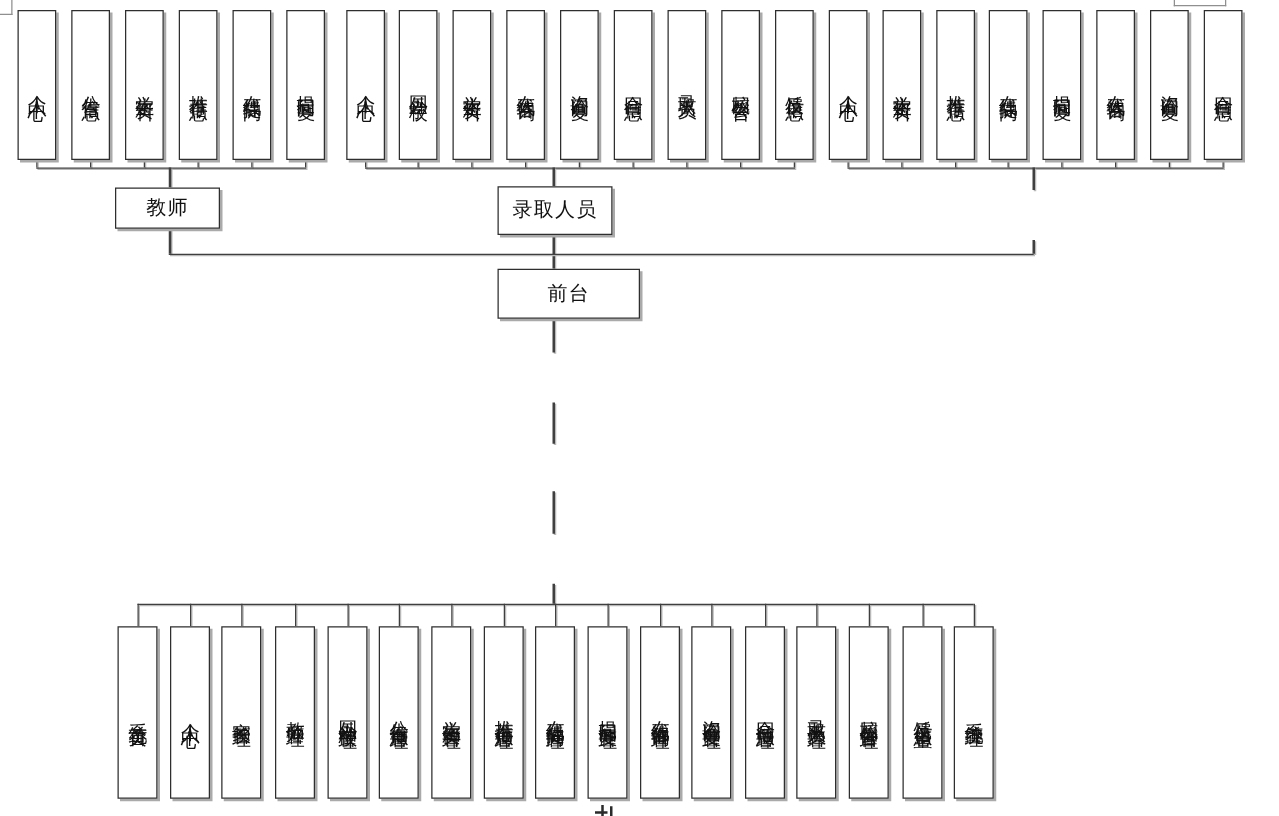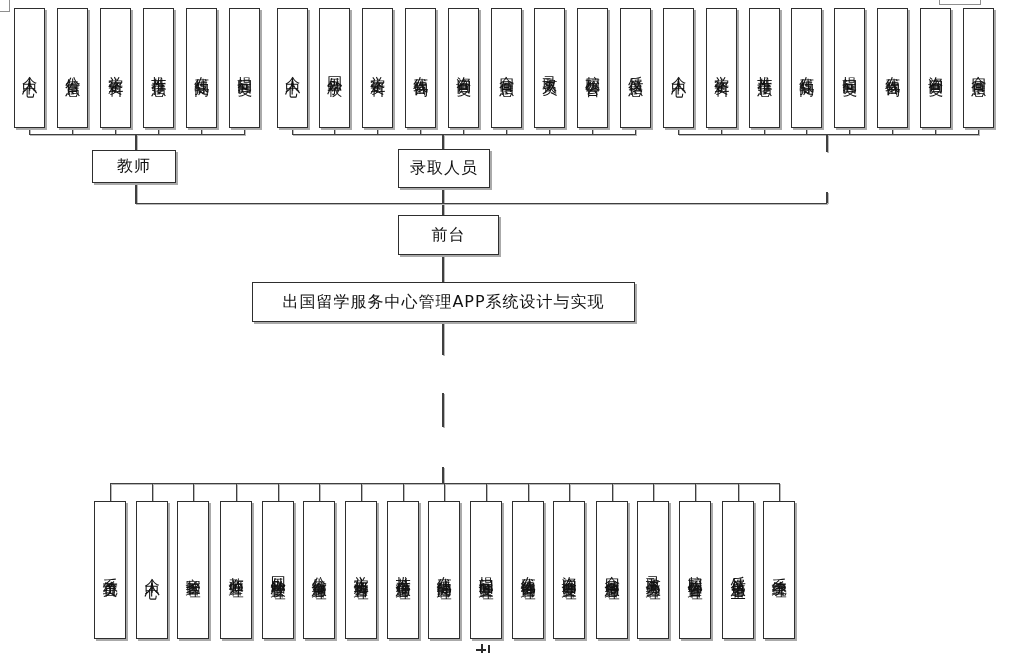--- a/index.html
+++ b/index.html
@@ -113,22 +113,21 @@
   <div class="box vtop" style="left:749px">推荐信息</div>
   <div class="box vtop" style="left:791px">在线提问</div>
   <div class="box vtop" style="left:834px">提问回复</div>
   <div class="box vtop" style="left:877px">在线咨询</div>
   <div class="box vtop" style="left:920px">咨询回复</div>
   <div class="box vtop" style="left:963px">合同信息</div>
 
   <div class="box hbox" style="left:92px;top:150px;width:84px;height:33px">教师</div>
   <div class="box hbox" style="left:398px;top:149px;width:92px;height:39px">录取人员</div>
 
-  <div class="box hbox" style="left:398px;top:215px;width:101px;height:40px">前台</div>
-  <div class="box hbox" style="left:252px;top:282px;width:383px;height:40px">出国留学服务中心管理APP系统设计与实现</div>
+  <div class="box hbox" style="left:398px;top:215px;width:114px;height:40px">前台</div>
 
   <div class="box vbot" style="left:94px">系统首页</div>
   <div class="box vbot" style="left:136px">个人中心</div>
   <div class="box vbot" style="left:177px">家长管理</div>
   <div class="box vbot" style="left:220px">教师管理</div>
   <div class="box vbot" style="left:262px">国外学校管理</div>
   <div class="box vbot" style="left:303px">公告信息管理</div>
   <div class="box vbot" style="left:345px">学生资料管理</div>
   <div class="box vbot" style="left:387px">推荐信息管理</div>
   <div class="box vbot" style="left:428px">在线提问管理</div>

